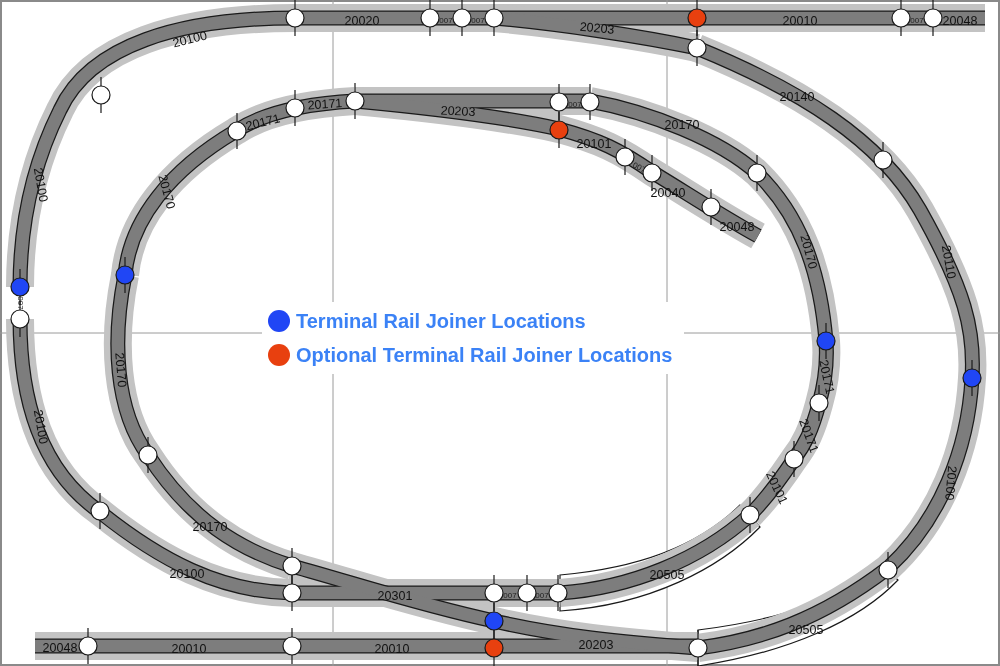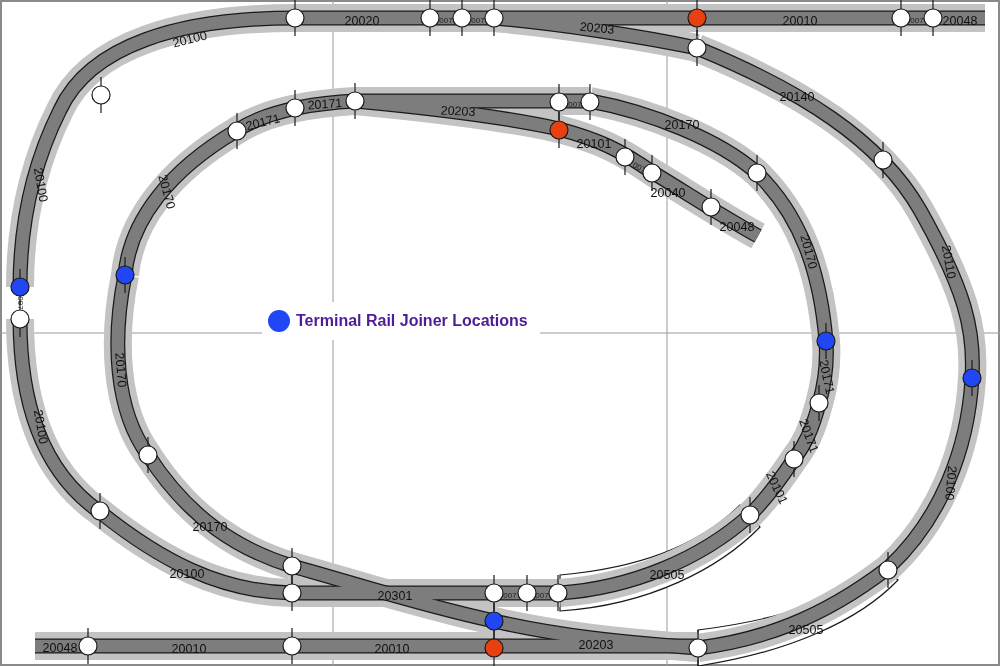--- a/index.html
+++ b/index.html
@@ -11,21 +11,21 @@
   .bed { stroke:#c3c3c3; fill:none; stroke-linecap:butt; }
   .tie-outline { stroke:#1a1a1a; fill:none; stroke-linecap:butt; }
   .rail { stroke:#7d7d7d; fill:none; stroke-linecap:butt; }
   .tick { stroke:#1a1a1a; stroke-width:1.2; }
   .joiner { stroke:#1a1a1a; stroke-width:1.2; }
   .lbl { font-family:"Liberation Sans", sans-serif; font-size:12.5px; fill:#111; }
   .lbl-sm { font-family:"Liberation Sans", sans-serif; font-size:8px; fill:#222; }
   .legend { position:absolute; left:262px; top:302px; background:#fff; padding:2px 12px 2px 6px; }
   .legend-row { display:flex; align-items:center; height:34px; }
   .legend-dot { width:22px; height:22px; border-radius:50%; margin-right:6px; }
-  .legend-text { font-family:"Liberation Sans", sans-serif; font-weight:bold; font-size:16px; color:#4c1d95; }
+  .legend-text { font-family:"Liberation Sans", sans-serif; font-weight:bold; font-size:20px; color:#3b82f6; }
   .switch-box { fill:#ffffff; stroke:#1a1a1a; stroke-width:1.2; }
 </style>
 </head>
 <body>
 
 <svg id="diagram" viewBox="0 0 1000 666" xmlns="http://www.w3.org/2000/svg">
   <rect x="1" y="1" width="998" height="664" class="frame"></rect>
   <g id="grid">
       <line x1="333" y1="0" x2="333" y2="666" class="grid"></line>
       <line x1="667" y1="0" x2="667" y2="666" class="grid"></line>
@@ -209,13 +209,17 @@
       <line x1="750" y1="497" x2="750" y2="533" class="tick"></line>
       <circle cx="750" cy="515" r="9" fill="#ffffff" class="joiner"></circle>
     </g>
 </svg>
 
 <div class="legend">
   <div class="legend-row">
     <span class="legend-dot" id="legend-dot-0" style="background: rgb(32, 70, 245);"></span>
     <span class="legend-text">Terminal Rail Joiner Locations</span>
   </div>
+  <div class="legend-row">
+    <span class="legend-dot" id="legend-dot-1" style="background: rgb(232, 64, 15);"></span>
+    <span class="legend-text">Optional Terminal Rail Joiner Locations</span>
+  </div>
 </div>
 
 </body></html>

